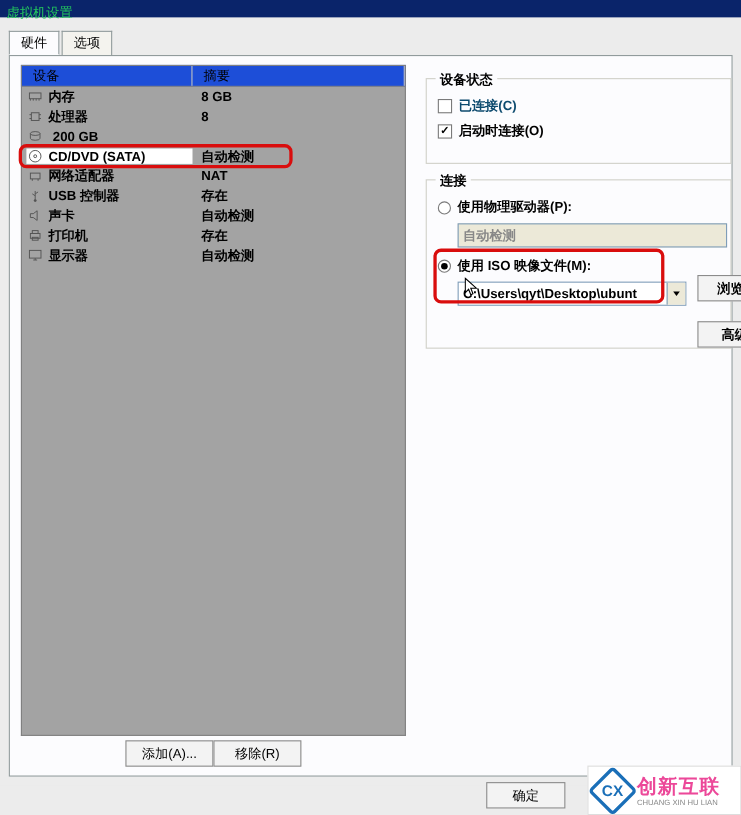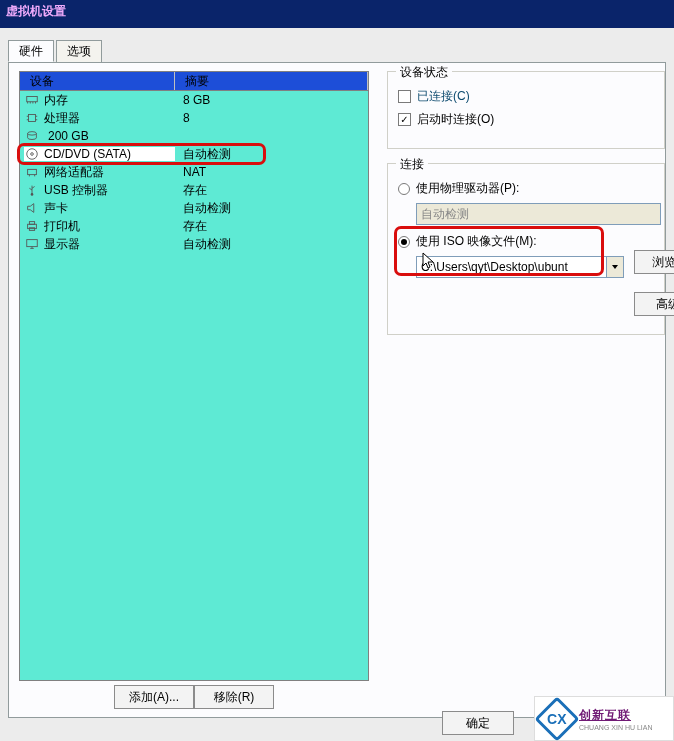--- a/index.html
+++ b/index.html
@@ -1,56 +1,56 @@
 <!DOCTYPE html>
 <html><head>
   <meta charset="utf-8">
   <style>
     * { margin: 0; padding: 0; box-sizing: border-box; font-family: "Microsoft YaHei", "SimSun", Arial, sans-serif; font-size: 12px; }
     body { background: #ececec; width: 674px; height: 741px; overflow: hidden; position: relative; }
-    .titlebar { background: #0a246a; color: #f0abfc; height: 28px; line-height: 22px; padding-left: 6px; font-weight: bold; }
+    .titlebar { background: #0a246a; color: #22c55e; height: 16px; line-height: 22px; padding-left: 6px; font-weight: normal; }
     .client { padding: 10px 8px 8px 8px; background: #ececec; }
     .tabs-header { display: flex; align-items: center; height: 24px; }
     .tab { height: 22px; line-height: 20px; padding: 0 10px; border: 1px solid #919b9c; border-bottom: none; background: #f4f3ee; margin-right: 2px; font-size: 12px; position: relative; top: 1px; }
     .tab.active { background: #fcfcfe; z-index:2; border-bottom: 1px solid #fcfcfe; }
     .tab-body { border: 1px solid #919b9c; background: #fcfcfe; height: 656px; position: relative; }
     .left-pane { position:absolute; left:10px; top:8px; width: 350px; }
     .list-header { display:flex; border:1px solid #808080; height:20px; background:#1d4ed8; }
     .list-header div { line-height:18px; padding-left:10px; border-right:1px solid #c0c0c0; }
     .col-dev { width: 155px; }
     .col-sum { flex:1; }
-    .list-body { border:1px solid #808080; border-top:none; height: 590px; background:#5eead4; }
+    .list-body { border:1px solid #808080; border-top:none; height: 590px; background:#a3a3a3;font-weight:bold; }
     .row { display:flex; align-items:center; height:18px; padding-left:4px; }
     .icon-cell { width:16px; display:flex; justify-content:center; align-items:center; }
     .dev-cell { width:135px; padding-left:4px; }
     .sum-cell { flex:1; padding-left:8px; }
     .row.selected .dev-cell, .row.selected .icon-cell { background:#fff; }
     .highlight-box { position:absolute; border:3px solid #d90d0d; border-radius:7px; pointer-events:none; }
     .btns-row { position:absolute; left:10px; bottom:8px; width:350px; display:flex; justify-content:center; }
     .btn { min-width:80px; height:24px; line-height:22px; text-align:center; border:1px solid #8b8b8b; background:#f3f3f3; padding:0 12px; display:inline-block; }
-    .right-pane { position:absolute; left:378px; top:8px; right:0px; }
+    .right-pane { position:absolute; left:378px; top:20px; right:0px;font-weight:bold; }
     .group { border:1px solid #d0d0c8; margin-bottom:14px; padding:12px 10px 14px 10px; position:relative; }
     .group-title { position:absolute; top:-8px; left:8px; background:#fcfcfe; padding:0 4px; }
     .chk-row, .rad-row { display:flex; align-items:center; gap:6px; margin:4px 0 6px 0; }
     .chk-box { width:13px; height:13px; border:1px solid #7a7a7a; background:#fff; display:flex; align-items:center; justify-content:center; }
     .chk-box .ck { font-size:10px; line-height:10px; color:#000; }
     .rad-box { width:12px; height:12px; border:1px solid #7a7a7a; border-radius:50%; background:#fff; display:flex; align-items:center; justify-content:center; }
     .rad-dot { width:6px; height:6px; border-radius:50%; background:#000; }
     .disabled { color:#0c4a6e; }
     .combo { height:22px; border:1px solid #7f9db9; background:#fff; display:flex; align-items:center; }
     .combo.disabled-combo { background:#ece9d8; color:#888; }
     .combo span.text { flex:1; padding:0 4px; overflow:hidden; white-space:nowrap; }
     .combo .drop { width:17px; height:100%; border-left:1px solid #7f9db9; display:flex; align-items:center; justify-content:center; background:#ece9d8; }
     .combo .drop svg { width:8px; height:8px; }
     .indent { margin-left:18px; }
     .right-btn { position:absolute; }
     .logo-overlay { position:absolute; right:0px; bottom:0px; width:140px; height:45px; background:#fff; border:1px solid #ddd; display:flex; align-items:center; gap:6px; padding-left:6px; }
     .logo-mark { width:32px; height:32px; border:3px solid #1a6fb8; border-radius:4px; transform:rotate(45deg); display:flex; align-items:center; justify-content:center; }
     .logo-mark span { transform:rotate(-45deg); color:#1a6fb8; font-weight:bold; font-size:14px; }
-    .logo-text strong { font-size:12px; color:#701a75; letter-spacing:1px;text-decoration:underline; }
+    .logo-text strong { font-size:18px; color:#ec4899; letter-spacing:1px; }
     .logo-text small { font-size:7px; color:#888; letter-spacing:0px; display:block; }
     svg.mini { width:14px; height:14px; }
     .cursor-ptr { position:absolute; width:14px; height:18px; pointer-events:none; }
   </style>
 </head>
 <body>
 
 <div class="titlebar">
   <span>虚拟机设置</span>
 </div>
@@ -195,21 +195,21 @@
           <span>已连接(C)</span>
         </div>
         <div class="chk-row">
           <div class="chk-box">
               <span class="ck">✓</span>
             </div>
           <span>启动时连接(O)</span>
         </div>
       </div>
 
-      <div class="group" style="padding-bottom:56px;">
+      <div class="group" style="padding-bottom:38px;">
         <div class="group-title">连接</div>
 
         <div class="rad-row">
           <div class="rad-box"></div>
           <span>使用物理驱动器(P):</span>
         </div>
         <div class="indent">
           <div class="combo disabled-combo" style="width:245px;">
             <span class="text">自动检测</span>
           </div>

